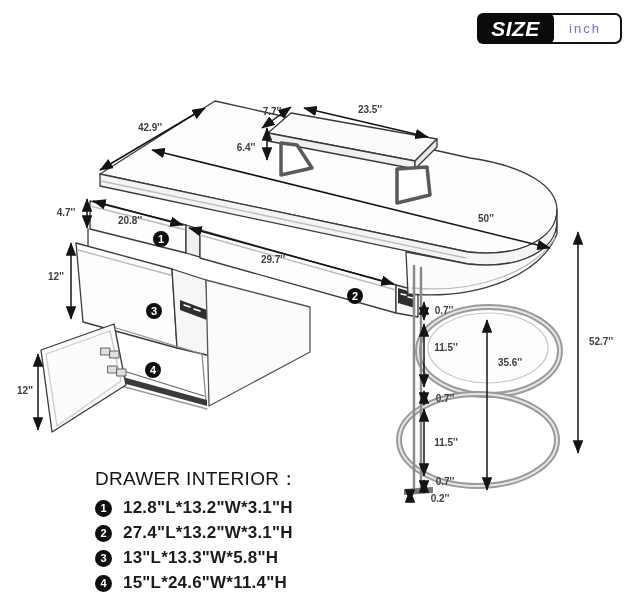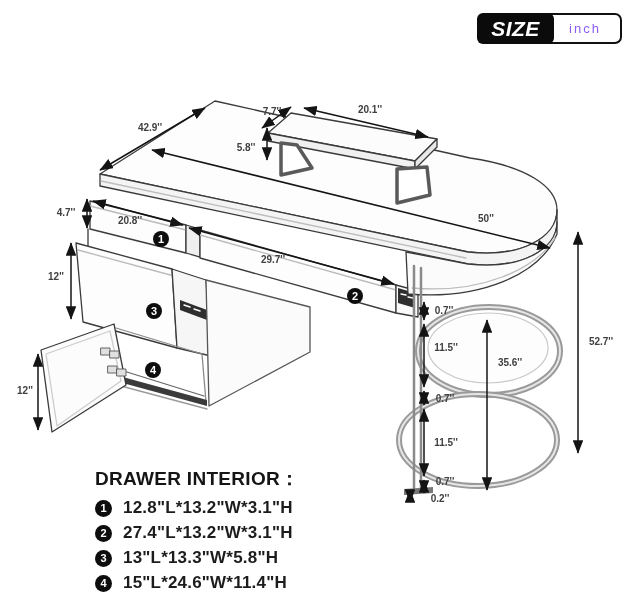--- a/index.html
+++ b/index.html
@@ -14,21 +14,21 @@
   
   .size-badge{position:absolute;left:477px;top:13px;display:flex;align-items:stretch;height:31px;}
   .size-black{background:#0b0b0b;color:#fff;font-style:italic;font-weight:bold;font-size:21px;
     width:77px;border-radius:6px;display:flex;align-items:center;justify-content:center;
     z-index:2;letter-spacing:.5px;}
   .size-unit{background:#fff;color:#8b5cf6;border:2px solid #111;border-radius:0 7px 7px 0;
     width:70px;margin-left:-6px;display:flex;align-items:center;justify-content:center;
     font-size:13px;letter-spacing:2px;z-index:1;}
   
   .legend{position:absolute;left:95px;top:466px;}
-  .legend-title{font-size:19px;font-weight:bold;color:#151515;letter-spacing:.3px;}
+  .legend-title{font-size:19px;font-weight:normal;color:#151515;letter-spacing:.3px;}
   .legend-row{display:flex;align-items:center;margin-top:7px;height:18px;}
   .legend-badge{width:17px;height:17px;border-radius:50%;background:#0d0d0d;color:#fff;
     font-size:11px;font-weight:bold;display:flex;align-items:center;justify-content:center;
     margin-right:11px;flex:none;line-height:1;}
   .legend-text{font-size:17px;font-weight:bold;color:#1c1c1c;letter-spacing:.2px;}
 </style>
 </head>
 <body>
 
 <div id="stage">
@@ -115,22 +115,22 @@
     </g>
   </svg>
 
   <div class="size-badge">
     <div class="size-black">SIZE</div>
     <div class="size-unit">inch</div>
   </div>
 
   <div class="dim" style="left:150px;top:128px">42.9''</div>
   <div class="dim" style="left:272px;top:112px">7.7''</div>
-  <div class="dim" style="left:370px;top:110px">20.1''</div>
-  <div class="dim" style="left:246px;top:148px">5.8''</div>
+  <div class="dim" style="left:370px;top:110px">23.5''</div>
+  <div class="dim" style="left:246px;top:148px">6.4''</div>
   <div class="dim" style="left:66px;top:213px">4.7''</div>
   <div class="dim" style="left:130px;top:221px">20.8''</div>
   <div class="dim" style="left:486px;top:219px">50''</div>
   <div class="dim" style="left:273px;top:260px">29.7''</div>
   <div class="dim" style="left:56px;top:277px">12''</div>
   <div class="dim" style="left:25px;top:391px">12''</div>
   <div class="dim" style="left:601px;top:342px">52.7''</div>
   <div class="dim" style="left:510px;top:363px">35.6''</div>
   <div class="dim" style="left:444px;top:311px">0.7''</div>
   <div class="dim" style="left:446px;top:348px">11.5''</div>

